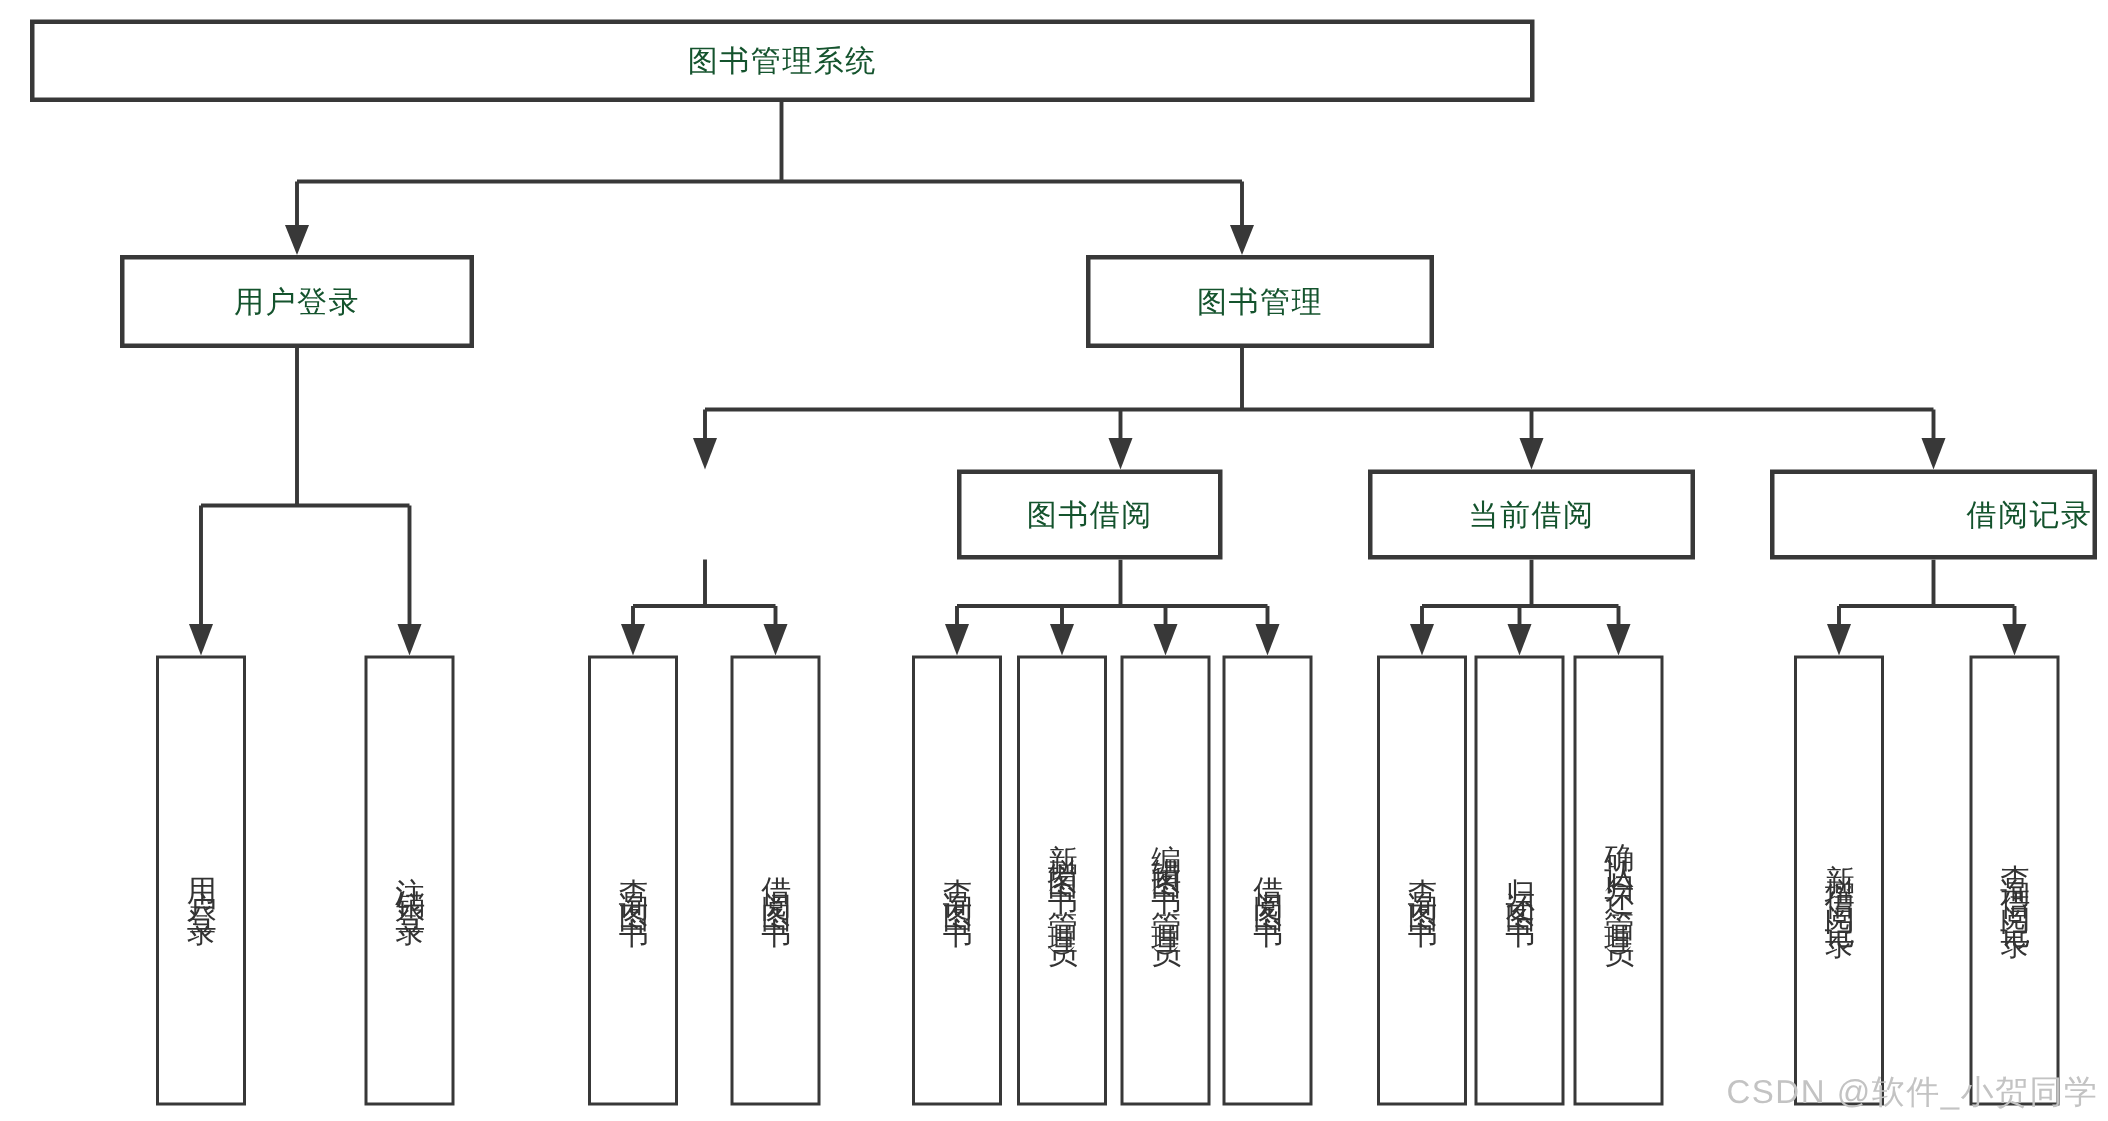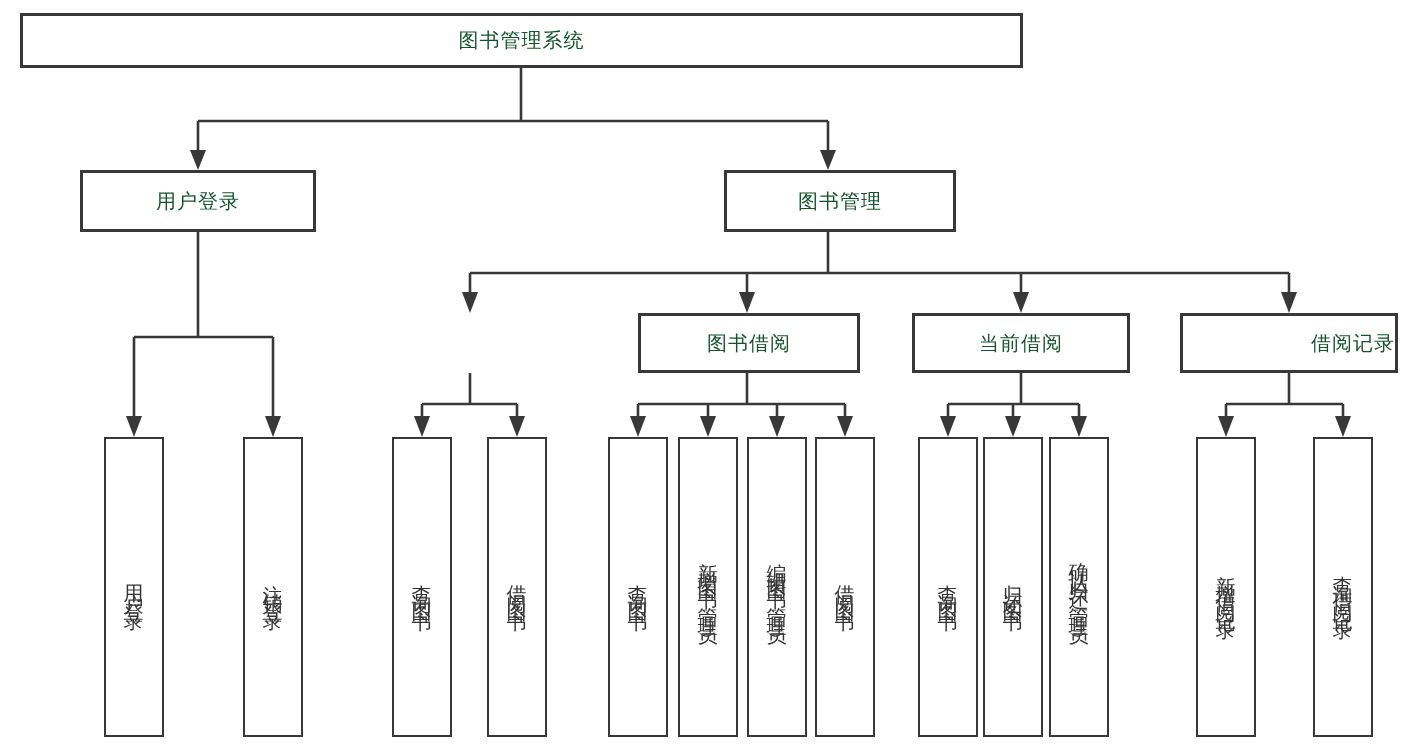--- a/index.html
+++ b/index.html
@@ -108,21 +108,21 @@
     <span class="hlabel">图书管理系统</span>
   </div>
 
   <div class="hbox" style="left:80px; top:170px; width:236px; height:62px;">
     <span class="hlabel">用户登录</span>
   </div>
   <div class="hbox" style="left:712px; top:170px; width:232px; height:62px;margin-left:12px;">
     <span class="hlabel">图书管理</span>
   </div>
 
-  <div class="hbox" style="left:638px; top:313px; width:222px; height:60px;">
+  <div class="hbox" style="left:638px; top:313px; width:177px; height:60px;">
     <span class="hlabel">图书借阅</span>
   </div>
   <div class="hbox" style="left:912px; top:313px; width:218px; height:60px;">
     <span class="hlabel">当前借阅</span>
   </div>
   <div class="hbox" style="left:1180px; top:313px; width:218px; height:60px;justify-content:flex-end;">
     <span class="hlabel">借阅记录</span>
   </div>
 
   <div class="vbox" style="left:104px;">
@@ -162,14 +162,15 @@
     <span class="vlabel">确认归还（管理员）</span>
   </div>
 
   <div class="vbox" style="left:1196px;">
     <span class="vlabel">新增借阅记录</span>
   </div>
   <div class="vbox" style="left:1313px;">
     <span class="vlabel">查询借阅记录</span>
   </div>
 
+  <div class="watermark">CSDN @软件_小贺同学</div>
 
 </div>
 
 </body></html>

